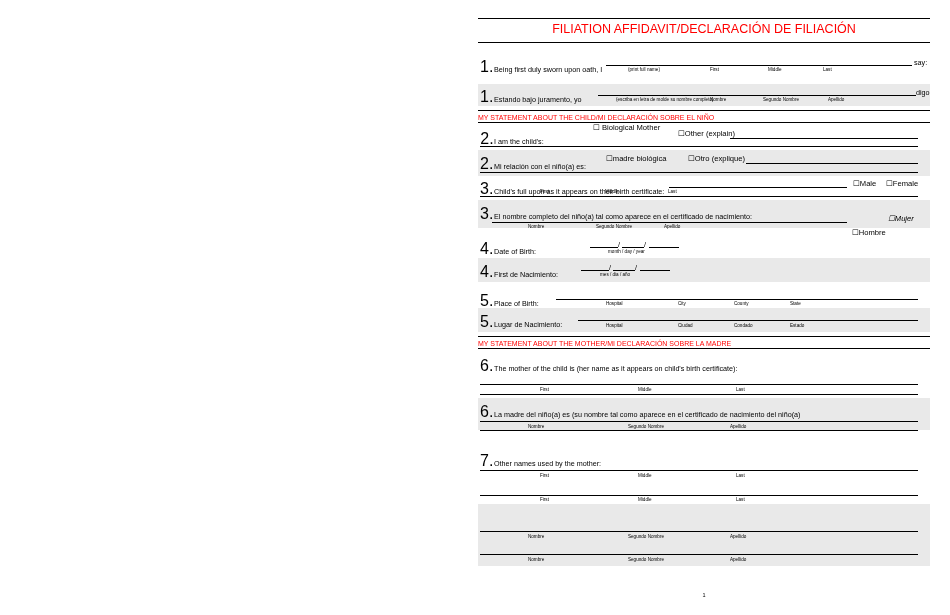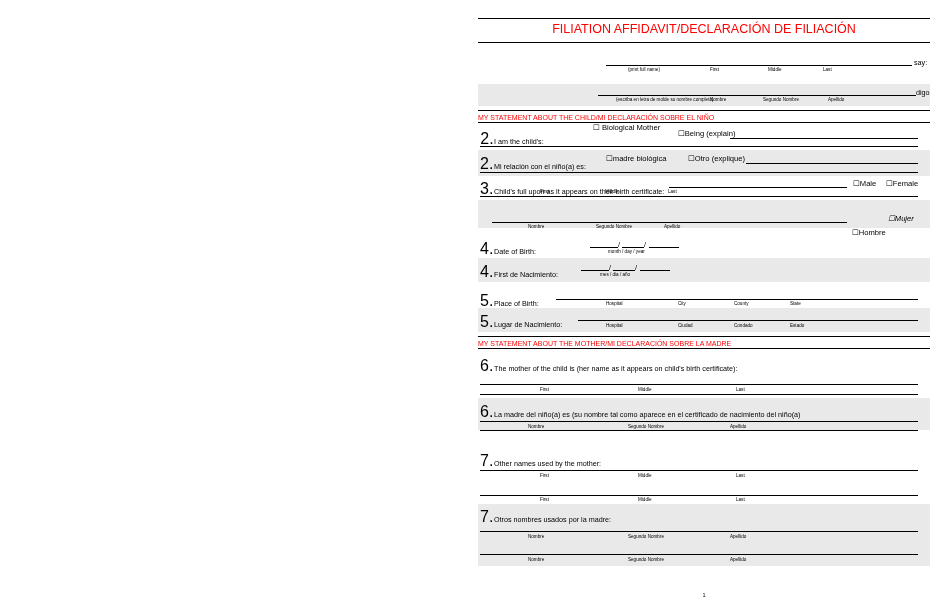--- a/index.html
+++ b/index.html
@@ -75,44 +75,50 @@
     <div class="full-rule" style="left:0;top:18px;width:452px;" data-name="title-rule-top"></div>
     <div class="blk" style="left:0;top:22px;width:452px;" data-name="document-title">FILIATION AFFIDAVIT/DECLARACIÓN DE FILIACIÓN</div>
     <div class="full-rule" style="left:0;top:42px;width:452px;" data-name="title-rule-bottom"></div>
 
     <style>
       .doc > .blk[data-name="document-title"] {
         color:#ff0000; font-size:12.5px; text-align:center; white-space:nowrap;
       }
     </style>
 
+    <div class="blk" style="left:2px;top:58px;width:440px;" data-name="question-1-en">
+      <span class="num" data-name="q1-en-number">1.</span><span class="q" data-name="q1-en-text">Being first duly sworn upon oath, I</span>
+    </div>
     <div class="full-rule" style="left:128px;top:65px;width:306px;" data-name="q1-en-input-line"></div>
     <div class="blk" style="left:436px;top:58px;font-size:7.2px;" data-name="q1-en-tail">say:</div>
     <div class="cap" style="left:150px;top:67px;" data-name="q1-en-caption-0">(print full name)</div>
     <div class="cap" style="left:232px;top:67px;" data-name="q1-en-caption-1">First</div>
     <div class="cap" style="left:290px;top:67px;" data-name="q1-en-caption-2">Middle</div>
     <div class="cap" style="left:345px;top:67px;" data-name="q1-en-caption-3">Last</div>
 
     <div class="blk shade" style="left:0;top:84px;width:452px;height:22px;" data-name="q1-es-shade"></div>
+    <div class="blk" style="left:2px;top:88px;width:440px;" data-name="question-1-es">
+      <span class="num" data-name="q1-es-number">1.</span><span class="q" data-name="q1-es-text">Estando bajo juramento, yo</span>
+    </div>
     <div class="full-rule" style="left:120px;top:95px;width:318px;" data-name="q1-es-input-line"></div>
     <div class="blk" style="left:438px;top:88px;font-size:7.2px;" data-name="q1-es-tail">digo</div>
     <div class="cap" style="left:138px;top:97px;" data-name="q1-es-caption-0">(escriba en letra de molde su nombre completo)</div>
     <div class="cap" style="left:232px;top:97px;" data-name="q1-es-caption-1">Nombre</div>
     <div class="cap" style="left:285px;top:97px;" data-name="q1-es-caption-2">Segundo Nombre</div>
     <div class="cap" style="left:350px;top:97px;" data-name="q1-es-caption-3">Apellido</div>
 
     <div class="full-rule" style="left:0;top:110px;width:452px;" data-name="section-child-rule-top"></div>
     <div class="blk sec-head" style="left:0;top:112px;" data-name="section-header-child">MY STATEMENT ABOUT THE CHILD/MI DECLARACIÓN SOBRE EL NIÑO</div>
     <div class="full-rule" style="left:0;top:122px;width:452px;" data-name="section-child-rule-bottom"></div>
 
     <div class="blk" style="left:2px;top:130px;text-align:center;" data-name="question-2-en">
       <span class="num" data-name="q2-en-number">2.</span><span class="q" data-name="q2-en-text">I am the child's:</span>
     </div>
     <div class="blk chk" style="left:115px;top:123px;" data-name="q2-en-option-biological-mother">☐ Biological Mother</div>
-    <div class="blk chk" style="left:200px;top:129px;" data-name="q2-en-option-other">☐Being (explain)</div>
+    <div class="blk chk" style="left:200px;top:129px;" data-name="q2-en-option-other">☐Other (explain)</div>
     <div class="full-rule" style="left:252px;top:138px;width:188px;" data-name="q2-en-other-line"></div>
     <div class="full-rule" style="left:2px;top:146px;width:438px;" data-name="q2-en-extra-line"></div>
 
     <div class="blk shade" style="left:0;top:150px;width:452px;height:26px;" data-name="q2-es-shade"></div>
     <div class="blk" style="left:2px;top:155px;" data-name="question-2-es">
       <span class="num" data-name="q2-es-number">2.</span><span class="q" data-name="q2-es-text">Mi relación con el niño(a) es:</span>
     </div>
     <div class="blk chk" style="left:128px;top:154px;" data-name="q2-es-option-madre-biologica">☐madre biológica</div>
     <div class="blk chk" style="left:210px;top:154px;" data-name="q2-es-option-otro">☐Otro (explique)</div>
     <div class="full-rule" style="left:268px;top:163px;width:172px;" data-name="q2-es-other-line"></div>
@@ -123,20 +129,23 @@
     </div>
     <div class="full-rule" style="left:191px;top:187px;width:178px;" data-name="q3-en-name-line"></div>
     <div class="blk chk" style="left:375px;top:179px;" data-name="q3-en-option-male">☐Male</div>
     <div class="blk chk" style="left:408px;top:179px;" data-name="q3-en-option-female">☐Female</div>
     <div class="cap" style="left:62px;top:189px;" data-name="q3-en-caption-0">First</div>
     <div class="cap" style="left:127px;top:189px;" data-name="q3-en-caption-1">Middle</div>
     <div class="cap" style="left:190px;top:189px;" data-name="q3-en-caption-2">Last</div>
     <div class="full-rule" style="left:2px;top:196px;width:438px;" data-name="q3-en-underline"></div>
 
     <div class="blk shade" style="left:0;top:200px;width:452px;height:28px;" data-name="q3-es-shade"></div>
+    <div class="blk" style="left:2px;top:205px;" data-name="question-3-es">
+      <span class="num" data-name="q3-es-number">3.</span><span class="q" data-name="q3-es-text">El nombre completo del niño(a) tal como aparece en el certificado de nacimiento:</span>
+    </div>
     <div class="full-rule" style="left:14px;top:222px;width:355px;" data-name="q3-es-name-line"></div>
     <div class="blk chk" style="left:374px;top:228px;" data-name="q3-es-option-hombre">☐Hombre</div>
     <div class="blk chk" style="left:410px;top:214px;font-style:italic;" data-name="q3-es-option-mujer">☐Mujer</div>
     <div class="cap" style="left:50px;top:224px;" data-name="q3-es-caption-0">Nombre</div>
     <div class="cap" style="left:118px;top:224px;" data-name="q3-es-caption-1">Segundo Nombre</div>
     <div class="cap" style="left:186px;top:224px;" data-name="q3-es-caption-2">Apellido</div>
 
     <div class="blk" style="left:2px;top:240px;" data-name="question-4-en">
       <span class="num" data-name="q4-en-number">4.</span><span class="q" data-name="q4-en-text">Date of Birth:</span>
     </div>
@@ -206,23 +215,20 @@
     <div class="full-rule" style="left:2px;top:470px;width:438px;" data-name="q7-en-input-line-1"></div>
     <div class="cap" style="left:62px;top:473px;" data-name="q7-en-row1-caption-0">First</div>
     <div class="cap" style="left:160px;top:473px;" data-name="q7-en-row1-caption-1">Middle</div>
     <div class="cap" style="left:258px;top:473px;" data-name="q7-en-row1-caption-2">Last</div>
     <div class="full-rule" style="left:2px;top:495px;width:438px;" data-name="q7-en-input-line-2"></div>
     <div class="cap" style="left:62px;top:497px;" data-name="q7-en-row2-caption-0">First</div>
     <div class="cap" style="left:160px;top:497px;" data-name="q7-en-row2-caption-1">Middle</div>
     <div class="cap" style="left:258px;top:497px;" data-name="q7-en-row2-caption-2">Last</div>
 
     <div class="blk shade" style="left:0;top:504px;width:452px;height:62px;" data-name="q7-es-shade"></div>
-    <div class="blk" style="left:2px;top:508px;" data-name="question-7-es">
-      <span class="num" data-name="q7-es-number">7.</span><span class="q" data-name="q7-es-text">Otros nombres usados por la madre:</span>
-    </div>
     <div class="full-rule" style="left:2px;top:531px;width:438px;" data-name="q7-es-input-line-1"></div>
     <div class="cap" style="left:50px;top:534px;" data-name="q7-es-row1-caption-0">Nombre</div>
     <div class="cap" style="left:150px;top:534px;" data-name="q7-es-row1-caption-1">Segundo Nombre</div>
     <div class="cap" style="left:252px;top:534px;" data-name="q7-es-row1-caption-2">Apellido</div>
     <div class="full-rule" style="left:2px;top:554px;width:438px;" data-name="q7-es-input-line-2"></div>
     <div class="cap" style="left:50px;top:557px;" data-name="q7-es-row2-caption-0">Nombre</div>
     <div class="cap" style="left:150px;top:557px;" data-name="q7-es-row2-caption-1">Segundo Nombre</div>
     <div class="cap" style="left:252px;top:557px;" data-name="q7-es-row2-caption-2">Apellido</div>
 
     <div class="pagenum" data-name="page-number">1</div>

